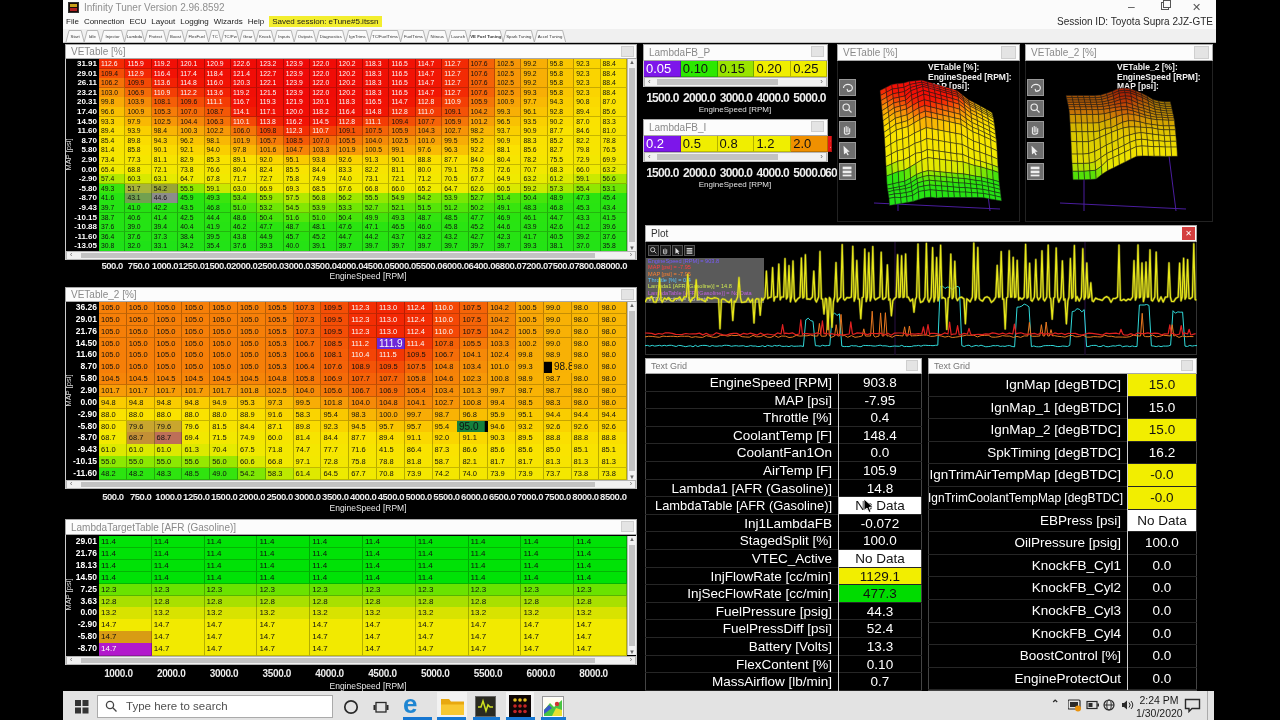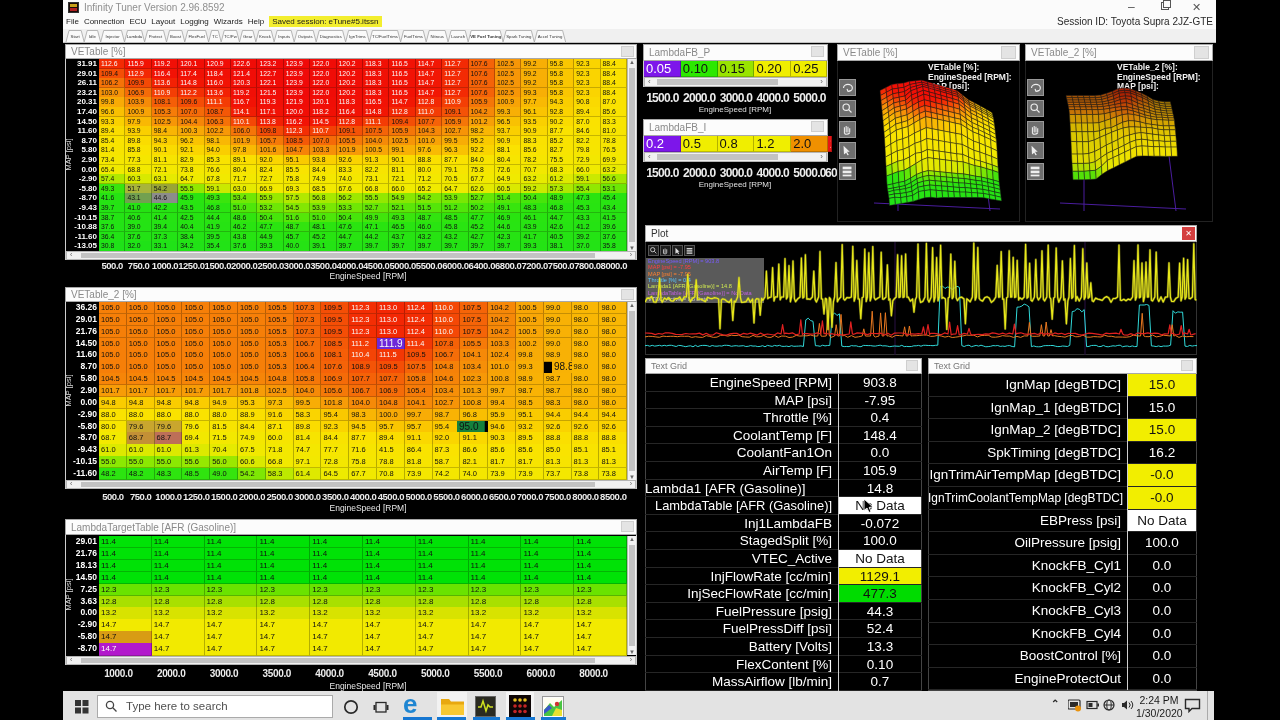--- a/index.html
+++ b/index.html
@@ -1748,21 +1748,21 @@
 <div class="ab" style="left:645px;top:443.4px;width:277px;height:1px;background:#262626;"></div>
 <div class="tg" style="left:645px;top:426.8px;width:187px;height:17.6px;line-height:17.6px;font-size:13.5px;text-align:right;">CoolantTemp [F]</div>
 <div class="tg" style="left:839px;top:426.8px;width:82px;height:17.6px;line-height:17.6px;font-size:13.5px;text-align:center;">148.4</div>
 <div class="ab" style="left:645px;top:461.0px;width:277px;height:1px;background:#262626;"></div>
 <div class="tg" style="left:645px;top:444.4px;width:187px;height:17.6px;line-height:17.6px;font-size:13.5px;text-align:right;">CoolantFan1On</div>
 <div class="tg" style="left:839px;top:444.4px;width:82px;height:17.6px;line-height:17.6px;font-size:13.5px;text-align:center;">0.0</div>
 <div class="ab" style="left:645px;top:478.6px;width:277px;height:1px;background:#262626;"></div>
 <div class="tg" style="left:645px;top:462.0px;width:187px;height:17.6px;line-height:17.6px;font-size:13.5px;text-align:right;">AirTemp [F]</div>
 <div class="tg" style="left:839px;top:462.0px;width:82px;height:17.6px;line-height:17.6px;font-size:13.5px;text-align:center;">105.9</div>
 <div class="ab" style="left:645px;top:496.2px;width:277px;height:1px;background:#262626;"></div>
-<div class="tg" style="left:645px;top:479.6px;width:187px;height:17.6px;line-height:17.6px;font-size:13.5px;">Lambda1 [AFR (Gasoline)]</div>
+<div class="tg" style="left:645px;top:479.6px;width:187px;height:17.6px;line-height:17.6px;font-size:13.5px;text-align:right;">Lambda1 [AFR (Gasoline)]</div>
 <div class="tg" style="left:839px;top:479.6px;width:82px;height:17.6px;line-height:17.6px;font-size:13.5px;text-align:center;">14.8</div>
 <div class="ab" style="left:645px;top:513.8px;width:277px;height:1px;background:#262626;"></div>
 <div class="tg" style="left:645px;top:497.2px;width:187px;height:17.6px;line-height:17.6px;font-size:12.9px;text-align:right;">LambdaTable [AFR (Gasoline)]</div>
 <div class="ab" style="left:839px;top:497.2px;width:82px;height:16.6px;background:#ffffff;color:#111;font-size:13.5px;line-height:17.6px;text-align:center;">No Data</div>
 <div class="ab" style="left:645px;top:531.4px;width:277px;height:1px;background:#262626;"></div>
 <div class="tg" style="left:645px;top:514.8px;width:187px;height:17.6px;line-height:17.6px;font-size:13.5px;text-align:right;">Inj1LambdaFB</div>
 <div class="tg" style="left:839px;top:514.8px;width:82px;height:17.6px;line-height:17.6px;font-size:13.5px;text-align:center;">-0.072</div>
 <div class="ab" style="left:645px;top:549.0px;width:277px;height:1px;background:#262626;"></div>
 <div class="tg" style="left:645px;top:532.4px;width:187px;height:17.6px;line-height:17.6px;font-size:13.5px;text-align:right;">StagedSplit [%]</div>
 <div class="tg" style="left:839px;top:532.4px;width:82px;height:17.6px;line-height:17.6px;font-size:13.5px;text-align:center;">100.0</div>

